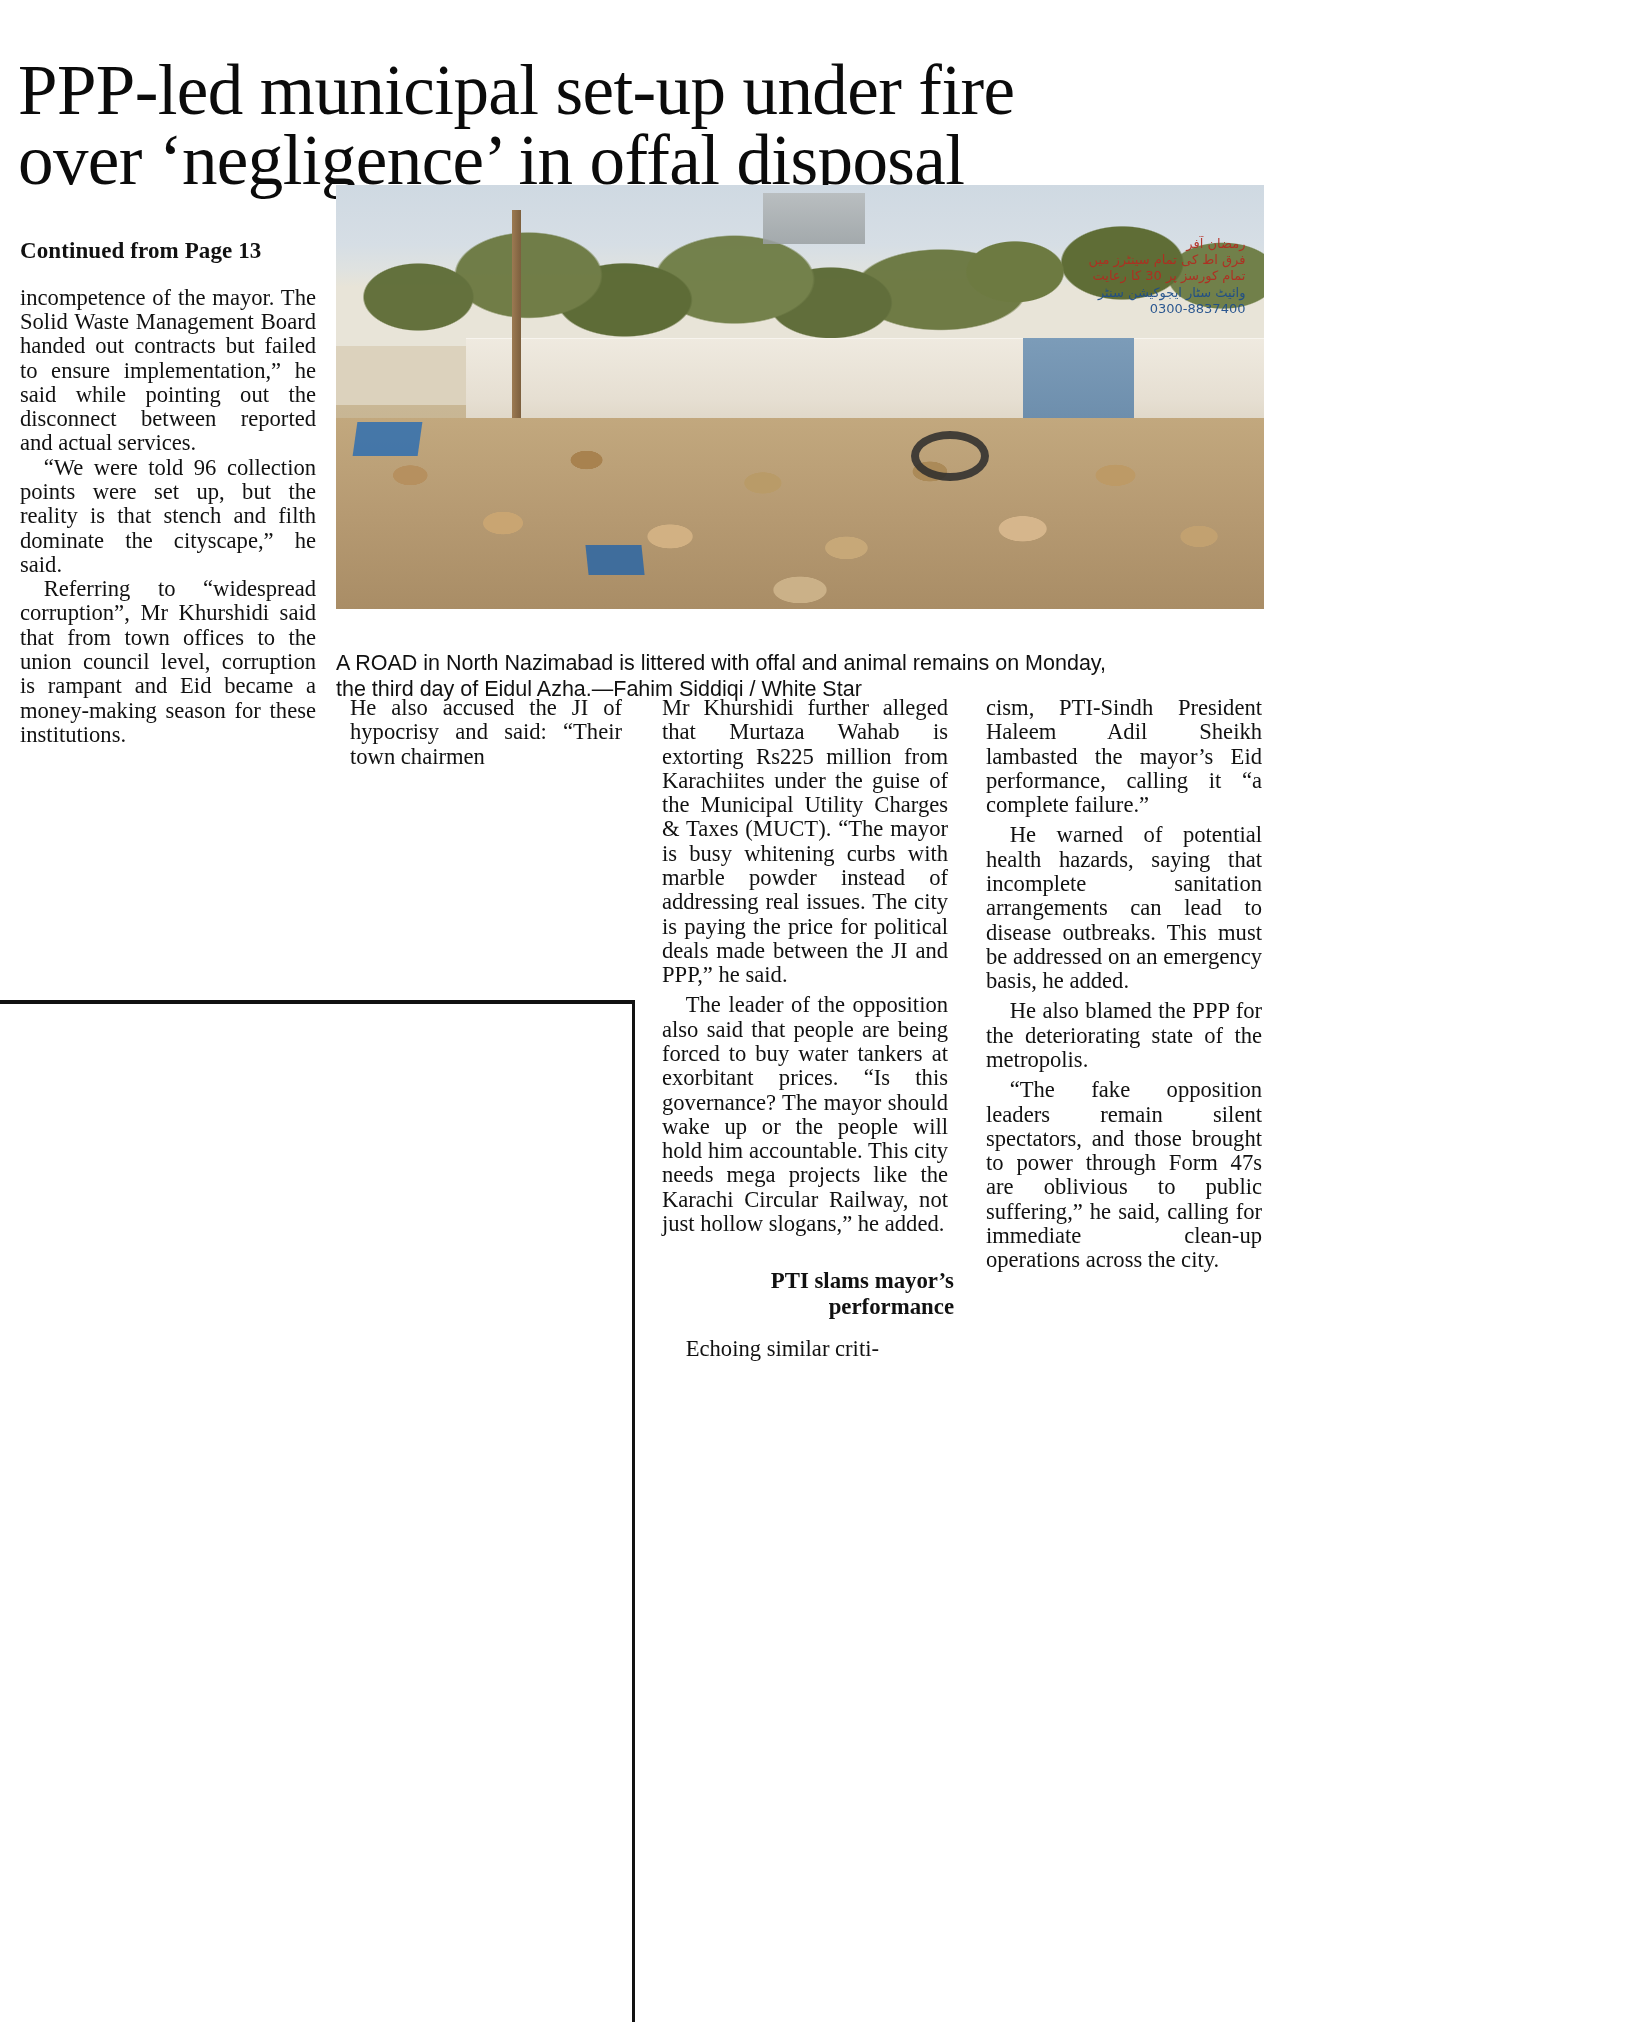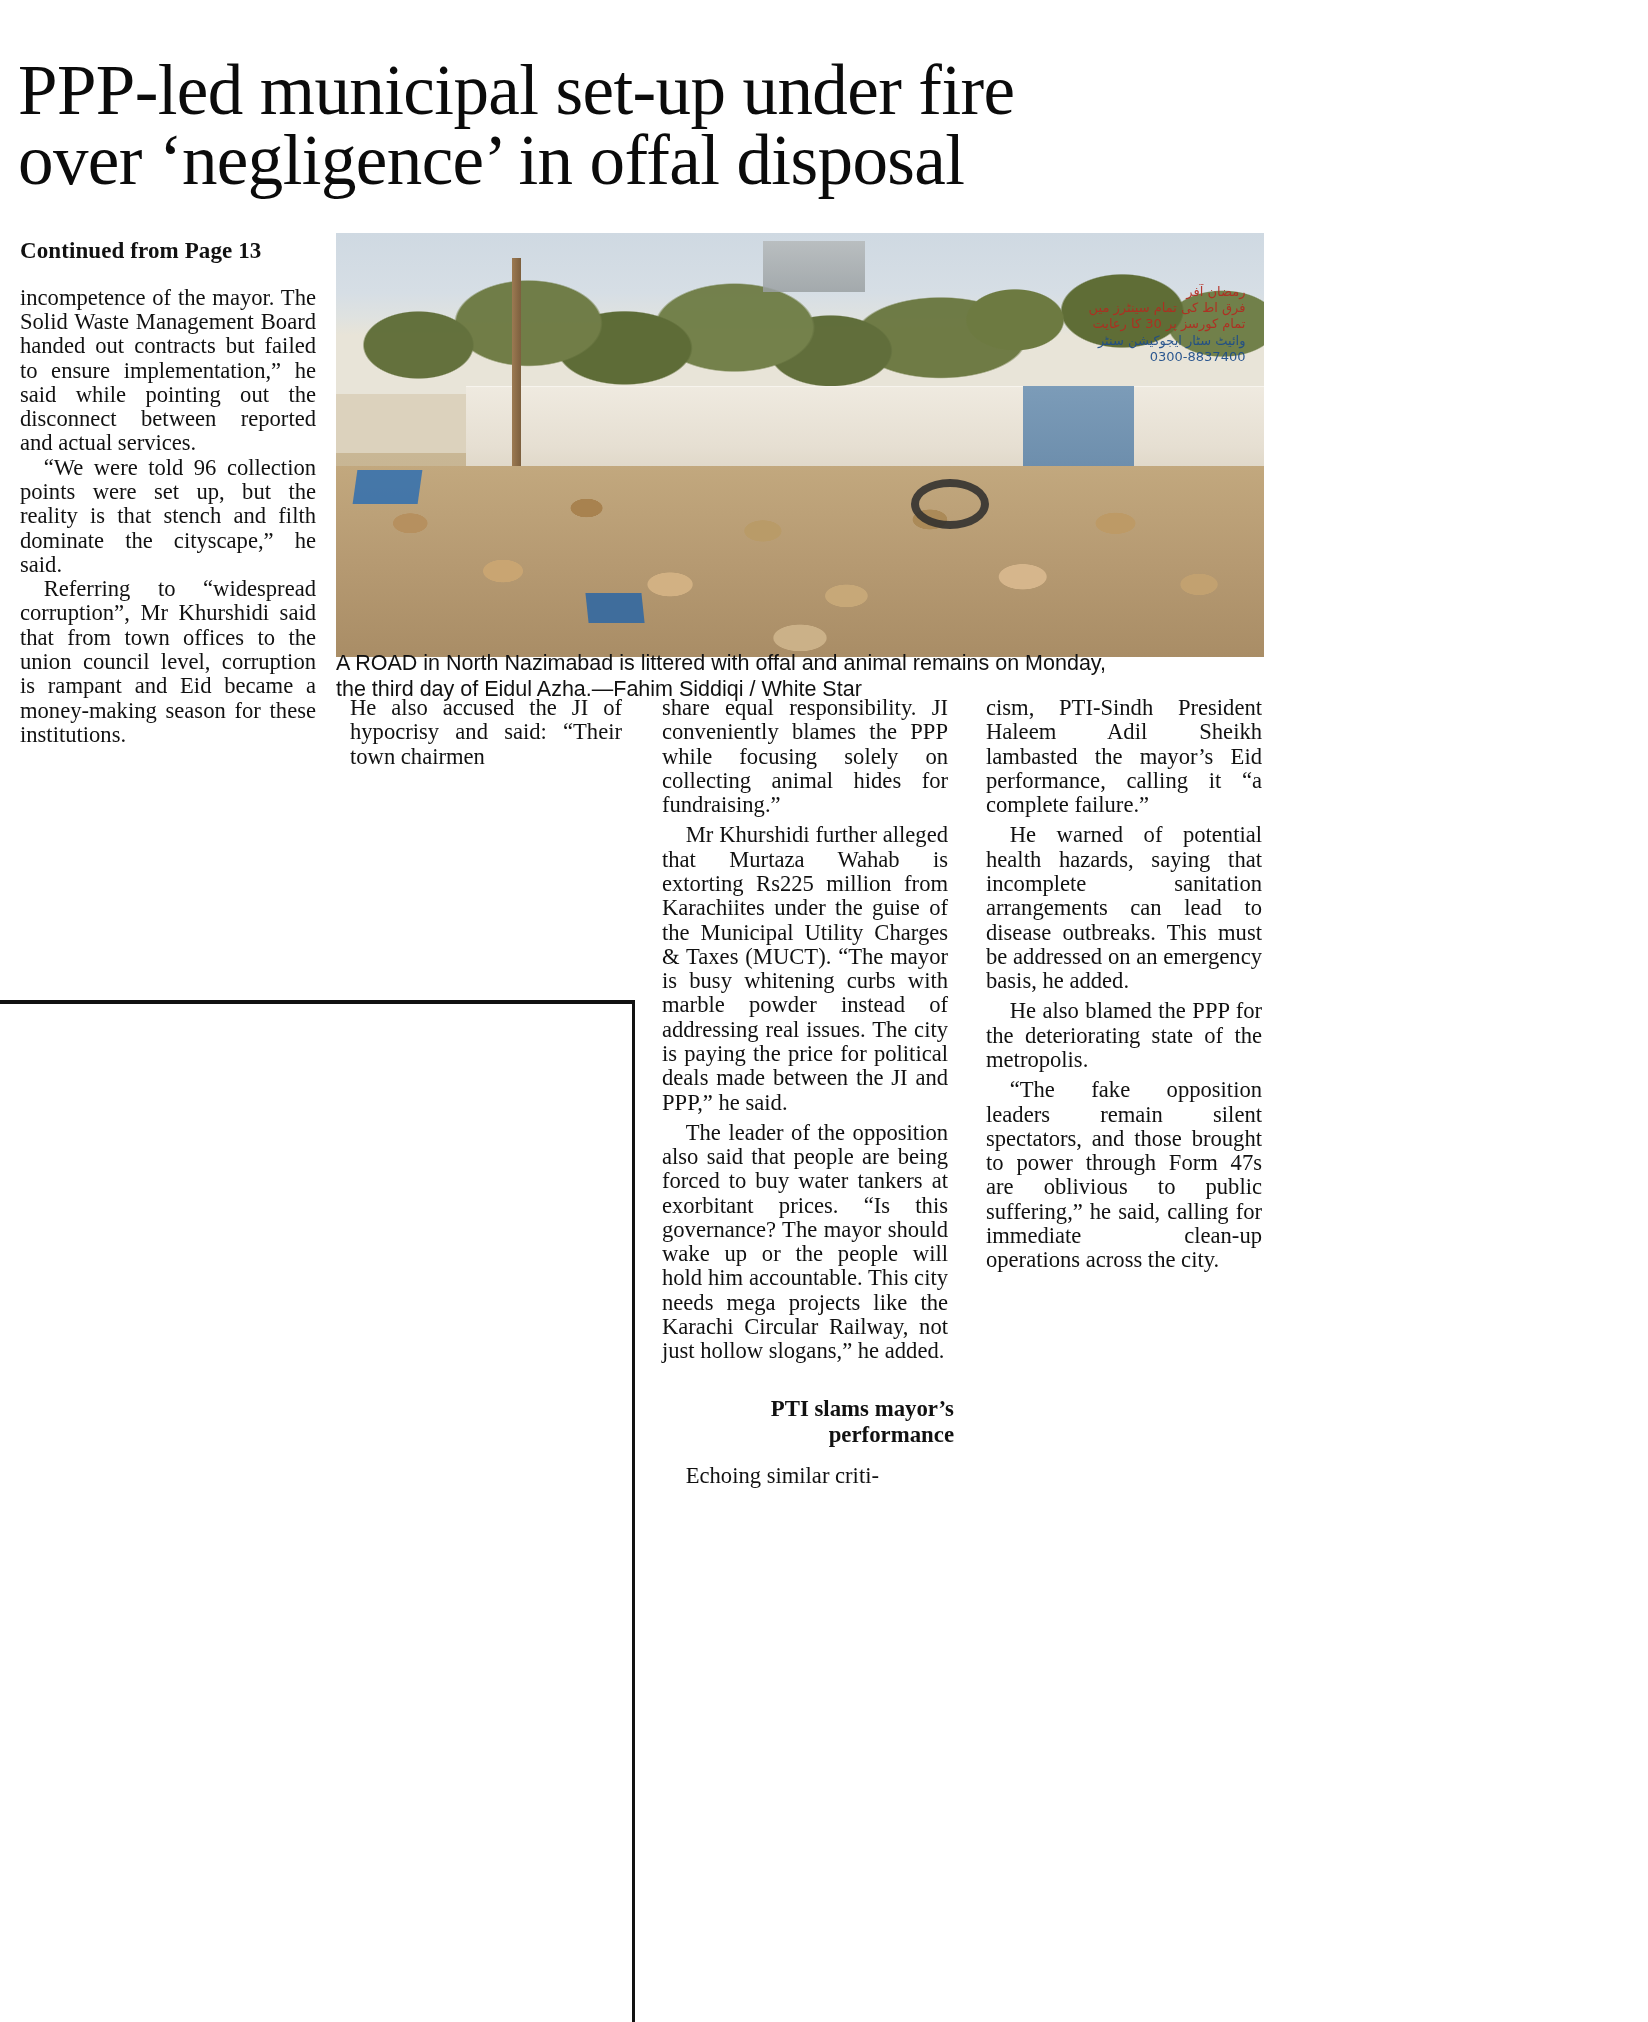--- a/index.html
+++ b/index.html
@@ -71,21 +71,20 @@
 
   
   .photo-wrap {
     position: absolute;
     left: 336px;
     top: 185px;
     width: 928px;
     height: 424px;
     overflow: hidden;
     background: #000000;
-    margin-top: 48px;
   }
   .photo {
     position: absolute;
     inset: 0;
     
     background:
       linear-gradient(180deg, #cfd9e2 0%, #d6dee5 14%, #dfe2e0 20%, rgba(223,226,224,0) 24%),
       linear-gradient(180deg, rgba(255,255,255,0) 50%, rgba(0,0,0,0.05) 100%),
       linear-gradient(180deg, #cdd7e0 0 20%, #e8e4d8 20% 38%, #dcd2bd 38% 52%, #c9b795 52% 68%, #bda683 68% 84%, #b09a7a 84% 100%);
   }
@@ -300,21 +299,20 @@
   <div class="caption">
     <span class="l">A ROAD in North Nazimabad is littered with offal and animal remains on Monday,</span>
     <span class="l">the third day of Eidul Azha.—Fahim Siddiqi / White Star</span>
   </div>
 
   <div class="col col2">
     <p>He also accused the JI of hypocrisy and said: “Their town chairmen</p>
   </div>
 
   <div class="col col3">
-    <p>share equal responsibility. JI conveniently blames the PPP while focusing solely on collecting animal hides for fundraising.”</p>
     <p>Mr Khurshidi further alleged that Murtaza Wahab is extorting Rs225 million from Karachiites under the guise of the Municipal Utility Charges &amp; Taxes (MUCT). “The mayor is busy whitening curbs with marble powder instead of addressing real issues. The city is paying the price for political deals made between the JI and PPP,” he said.</p>
     <p>The leader of the opposition also said that people are being forced to buy water tankers at exorbitant prices. “Is this governance? The mayor should wake up or the people will hold him accountable. This city needs mega projects like the Karachi Circular Railway, not just hollow slogans,” he added.</p>
     <div class="subhead">
       <span>PTI slams mayor’s</span><br>
       <span>performance</span>
     </div>
     <p style="text-indent:1.05em">Echoing similar criti-</p>
   </div>
 
   <div class="col col4">

